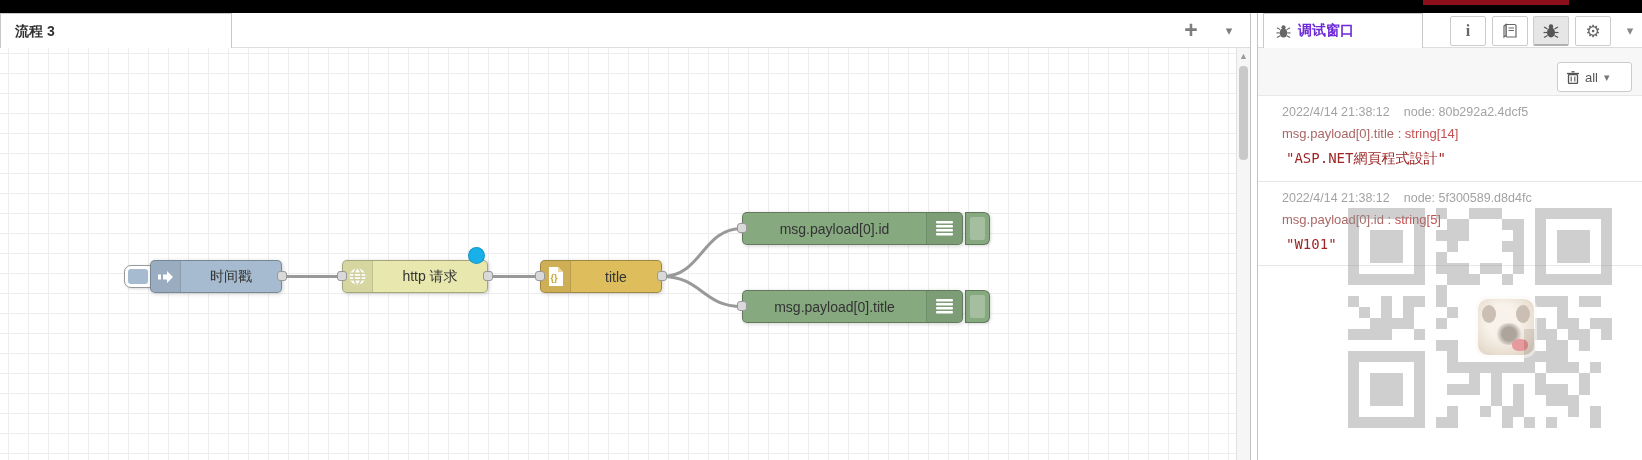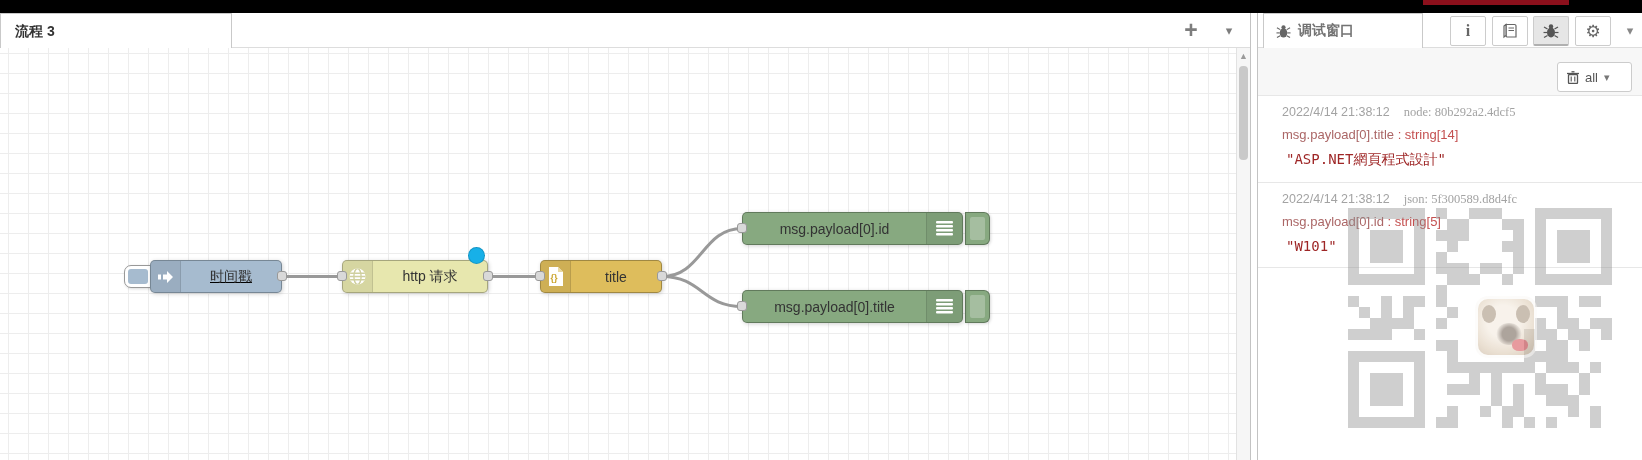--- a/index.html
+++ b/index.html
@@ -27,21 +27,21 @@
             background-size:20px 20px; background-position:8px 5px; overflow:hidden; }
 
   .wires { position:absolute; left:0; top:0; z-index:1; }
   .node { position:absolute; height:33px; border-radius:5px; display:flex; align-items:stretch;
           border:1px solid rgba(0,0,0,.28); box-shadow:1px 1px 4px rgba(0,0,0,.18); z-index:2; cursor:pointer; }
   .node .nicon { width:30px; display:flex; align-items:center; justify-content:center;
                  background:rgba(0,0,0,.07); border-right:1px solid rgba(0,0,0,.10); border-radius:4px 0 0 4px; }
   .node .nicon.right { border-right:none; border-left:1px solid rgba(0,0,0,.10); border-radius:0 4px 4px 0; width:36px; }
   .node .nlabel { flex:1; display:flex; align-items:center; justify-content:center;
                   font-size:14px; color:#333; white-space:nowrap; padding:0 8px; }
-  .n-inject { background:#a6bbcf;text-decoration:underline; }
+  .n-inject { background:#a6bbcf; }
   .n-http   { background:#e7e7ae;text-align:center; }
   .n-json   { background:#debd5c; }
   .n-debug  { background:#87a980; }
 
   .inject-btn { position:absolute; width:28px; height:23px; background:#fff; border:1px solid #999;
                 border-radius:7px 0 0 7px; z-index:1; cursor:pointer; box-shadow:1px 1px 3px rgba(0,0,0,.15); }
   .inject-btn .inner { position:absolute; left:3px; top:3px; right:3px; bottom:3px; background:#a6bbcf; border-radius:3px; }
   .debug-btn { position:absolute; width:25px; height:33px; background:#87a980; border:1px solid rgba(0,0,0,.28);
                border-radius:0 6px 6px 0; z-index:1; cursor:pointer; box-shadow:1px 1px 3px rgba(0,0,0,.15); }
   .debug-btn .inner { position:absolute; left:4px; top:4px; right:4px; bottom:4px; background:rgba(255,255,255,.25); border-radius:2px; }
@@ -57,37 +57,37 @@
 
   
   .resizer { position:absolute; left:1250px; top:13px; width:8px; height:447px; background:#fff;
              border-left:1px solid #c3c3c3; border-right:1px solid #c3c3c3; cursor:col-resize; z-index:5; }
 
   
   .sidebar { position:absolute; left:1258px; top:13px; width:384px; height:447px; background:#fff; }
   .sb-tabbar { position:absolute; left:0; top:0; width:100%; height:35px; background:#fff; border-bottom:1px solid #ddd; }
   .sb-tab { position:absolute; left:5px; top:0; width:160px; height:35px; background:#fff; border:1px solid #c9c9c9;
             border-bottom:none; display:flex; align-items:center; gap:7px; padding-left:12px;
-            font-size:14px; font-weight:600; color:#737373; z-index:2; cursor:pointer; }
+            font-size:14px; font-weight:600; color:#6d28d9; z-index:2; cursor:pointer; }
   .sb-iconbtn { position:absolute; top:3px; width:36px; height:30px; background:#fff; border:1px solid #ccc;
                 border-radius:2px; display:flex; align-items:center; justify-content:center; color:#666; cursor:pointer; }
   .sb-iconbtn.active { background:#e6e6e6; border-bottom:2px solid #b0b0b0; }
   .sb-iconbtn .info-glyph { font-family:"Liberation Serif","DejaVu Serif",serif; font-weight:bold; font-size:16px; }
   .sb-chevron { position:absolute; left:362px; top:8px; width:20px; height:20px; color:#888; font-size:13px;
                 text-align:center; line-height:20px; background:transparent; border:none; cursor:pointer; }
 
   .sb-toolbar { position:absolute; left:0; top:35px; width:100%; height:47px; background:#f7f7f7; }
   .sb-btn { position:absolute; top:14px; height:30px; background:#fff; border:1px solid #ccc; border-radius:3px;
             font-size:13px; color:#555; display:flex; align-items:center; gap:6px; padding:0 9px; cursor:pointer; }
   .sb-btn .caret { font-size:11px; color:#777; }
 
   .messages { position:absolute; left:0; top:82px; width:100%; border-top:1px solid #e7e7e7; background:#fff; }
   .dmsg { border-bottom:1px solid #e7e7e7; padding:9px 10px 13px 24px; }
   .dmsg .meta { font-size:12.5px; color:#a3a3a3; }
-  .dmsg .meta .nid { margin-left:14px;font-family:Liberation Serif, serif; }
+  .dmsg .meta .nid { margin-left:14px; }
   .dmsg .prop { margin-top:7px; font-size:13px; }
   .dmsg .prop .path { color:#ab6666; }
   .dmsg .prop .ptype { color:#c45050; }
   .dmsg .val { margin-top:9px; font-family:"DejaVu Sans Mono","Liberation Mono",monospace; font-size:14px; color:#9e2626; padding-left:4px; }
 
   
   .qr-watermark { position:absolute; left:1348px; top:208px; width:264px; height:230px; opacity:.42; z-index:30; pointer-events:none; }
   .qr-avatar { position:absolute; left:1475px; top:296px; width:62px; height:62px; border-radius:13px;
                background:radial-gradient(circle at 45% 40%, #f3e9dc 0 35%, #d9c6ad 70%, #b9a287 100%);
                border:3px solid rgba(255,255,255,.9); opacity:.55; z-index:31; pointer-events:none; overflow:hidden; }
@@ -284,21 +284,21 @@
       <div class="meta">
         <span>2022/4/14 21:38:12</span><span class="nid">node: 80b292a2.4dcf5</span>
       </div>
       <div class="prop">
         <span class="path">msg.payload[0].title</span><span class="ptype"> : string[14]</span>
       </div>
       <div class="val">"ASP.NET網頁程式設計"</div>
     </div>
     <div class="dmsg">
       <div class="meta">
-        <span>2022/4/14 21:38:12</span><span class="nid">json: 5f300589.d8d4fc</span>
+        <span>2022/4/14 21:38:12</span><span class="nid">node: 5f300589.d8d4fc</span>
       </div>
       <div class="prop">
         <span class="path">msg.payload[0].id</span><span class="ptype"> : string[5]</span>
       </div>
       <div class="val">"W101"</div>
     </div>
   </div>
 </div>
 
 <div class="qr-watermark">

